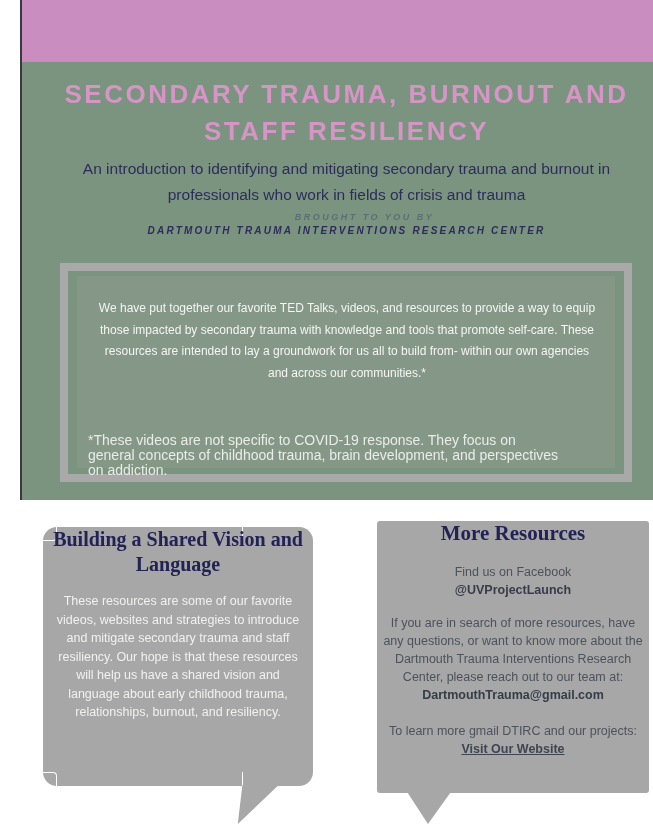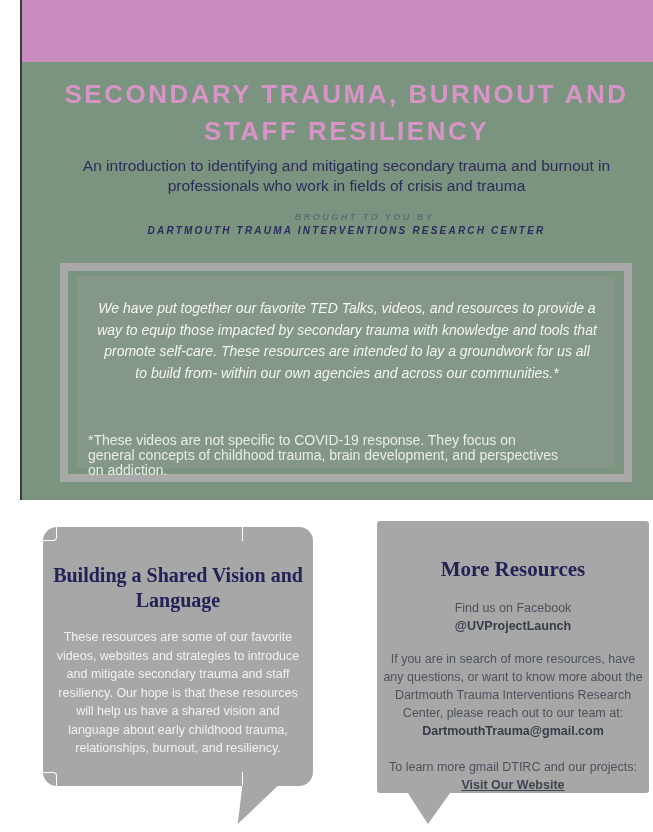--- a/index.html
+++ b/index.html
@@ -14,42 +14,42 @@
   .banner{position:absolute;left:0;top:0;width:653px;height:62px;background:#c98dbf;}
   .green{position:absolute;left:0;top:62px;width:653px;height:438px;background:#7b947f;}
 
   .hero-title{
     position:absolute;left:0;top:76px;width:653px;text-align:center;
     color:#d794c6;font-weight:bold;font-size:26px;line-height:37px;letter-spacing:2.5px;
   }
   .hero-title span{display:inline-block;max-width:620px;}
   .hero-sub{
     position:absolute;left:56px;top:156px;width:541px;text-align:center;
-    color:#2d2c5b;font-size:15.5px;line-height:20px;
+    color:#2d2c5b;font-size:15.5px;line-height:26px;
   }
   .brought{
     position:absolute;left:18px;top:212px;width:653px;text-align:center;
     color:#5e6d74;font-size:9px;font-weight:bold;font-style:italic;letter-spacing:2.5px;
   }
   .org{
     position:absolute;left:0;top:225px;width:653px;text-align:center;
     color:#2d2c5b;font-size:10px;font-weight:bold;font-style:italic;letter-spacing:2.2px;
   }
 
   .frame{
     position:absolute;left:40px;top:263px;width:556px;height:203px;
     border:8px solid #a9a9a9;background:transparent;
   }
   .frame-fill{
     position:absolute;left:57px;top:276px;width:538px;height:192px;
     background:#859787;
   }
   .box-par{
     position:absolute;left:77px;top:298px;width:500px;text-align:center;
-    color:#f4f6f2;font-size:14px;line-height:21.5px;font-style:italic;
+    color:#f4f6f2;font-size:12px;line-height:21.5px;
   }
   .box-note{
     position:absolute;left:68px;top:433px;width:472px;text-align:left;
     color:#e9ede8;font-size:14px;line-height:15px;
   }
 
   .bubble{position:absolute;background:#a7a7a7;}
   .bubble-left{left:23px;top:527px;width:270px;height:259px;border-radius:14px;}
   .bubble-right{left:357px;top:521px;width:272px;height:272px;border-radius:3px;}
   .tail{position:absolute;background:#a7a7a7;}
@@ -57,21 +57,21 @@
   .tail-right{left:383px;top:792px;width:52px;height:32px;clip-path:polygon(8% 0,92% 0,48% 100%);}
 
   
   .seam{position:absolute;background:#ffffff;width:1px;}
   .seam-top{left:199px;top:0;height:14px;}
   .seam-bottom{left:199px;bottom:0;height:14px;}
   .bracket{position:absolute;width:13px;height:13px;}
   .bracket-tl{left:0;top:0;border-right:1px solid #fdfdfd;border-bottom:1px solid #fdfdfd;border-bottom-right-radius:4px;}
   .bracket-bl{left:0;bottom:0;border-right:1px solid #fdfdfd;border-top:1px solid #fdfdfd;border-top-right-radius:4px;}
 
-  .card-inner{position:relative;width:100%;height:100%;box-sizing:border-box;padding-top:36px;text-align:center;}
+  .card-inner{position:relative;width:100%;height:100%;box-sizing:border-box;text-align:center;}
   .card-title{
     margin:0 auto;width:250px;
     font-family:"Liberation Serif",serif;font-weight:bold;
     color:#232257;font-size:20px;line-height:25px;
   }
   .card-title-right{width:240px;font-size:21px;}
   .card-body-left{
     margin:15px auto 0;width:255px;
     color:#f1f2f0;font-size:12.5px;line-height:18.5px;
   }

